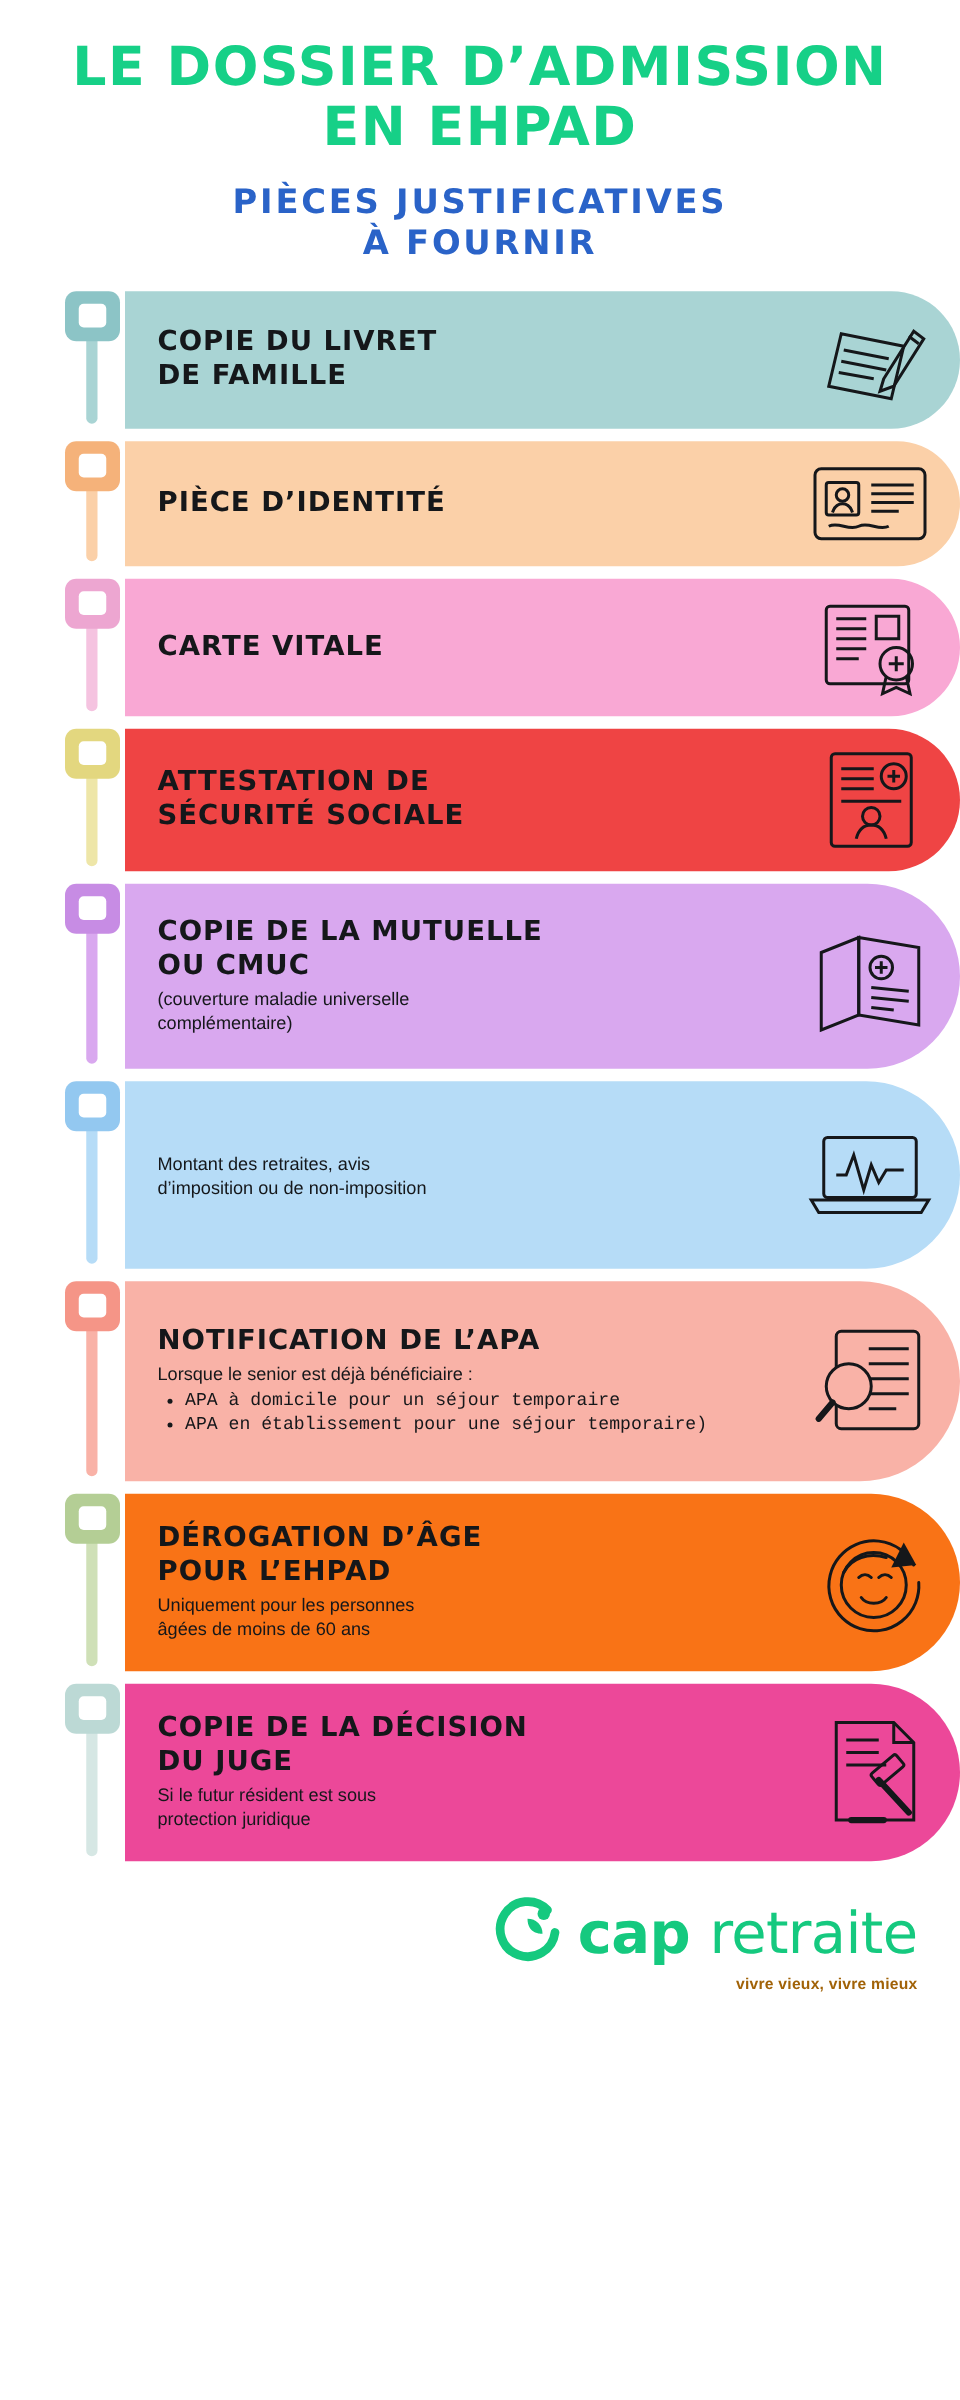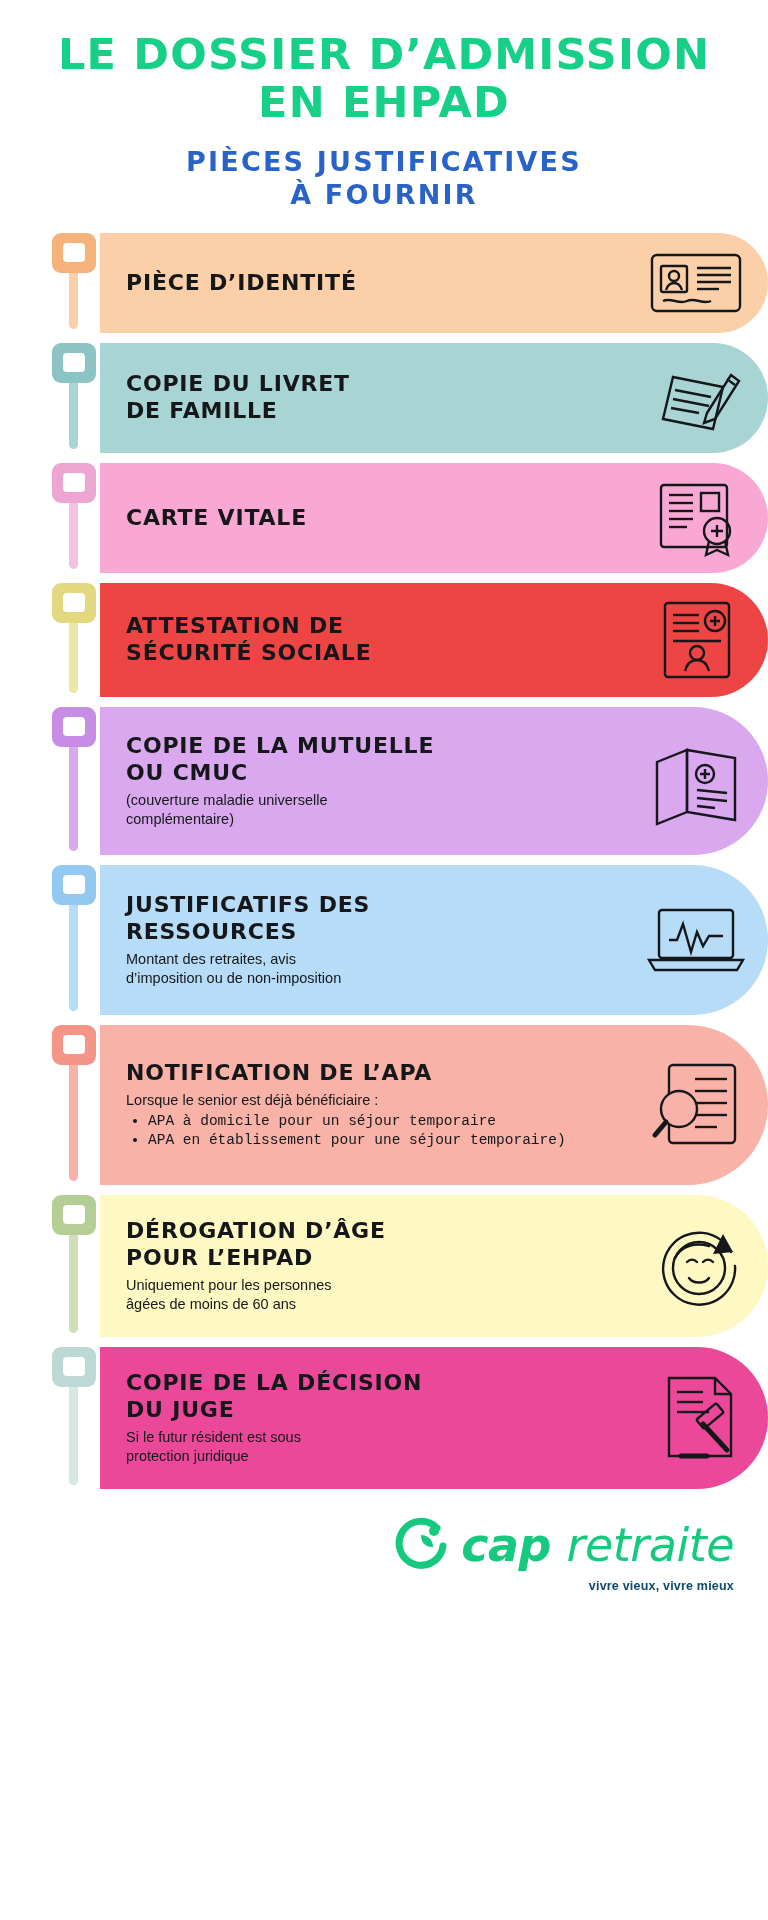--- a/index.html
+++ b/index.html
@@ -157,38 +157,37 @@
     margin-top: 26px;
     padding-right: 34px;
     display: flex;
     align-items: flex-end;
     justify-content: flex-end;
   }
   .logo-wrap {
     display: flex;
     align-items: center;
     gap: 12px;
-    font-style: italic;
   }
   .logo-text {
     font-size: 46px;
     font-weight: bold;
     color: #15c97f;
     letter-spacing: -0.5px;
     font-family: "DejaVu Sans", sans-serif;
   }
   .logo-text .light {
     font-weight: normal;
   }
   .tagline {
     margin-top: 4px;
     text-align: right;
     font-size: 12.5px;
     font-weight: bold;
-    color: #0c4a6e;
+    color: #a16207;
     letter-spacing: 0.2px;
   }
   .footer-col {
     display: flex;
     flex-direction: column;
     align-items: flex-end;
   }
 </style>
 </head>
 <body>
@@ -200,20 +199,45 @@
       <span>LE DOSSIER D’ADMISSION</span>
       <span class="line2">EN EHPAD</span>
     </div>
     <div class="subtitle">
       <span>PIÈCES JUSTIFICATIVES</span>
       <span class="sline2">À FOURNIR</span>
     </div>
   </div>
 
   <div class="list">
+
+    <div class="row">
+      <div class="pin">
+        <div class="stem" style="background:#a9d4d4"></div>
+        <div class="head" style="background:#8cc4c6"></div>
+      </div>
+      <div class="card" style="background:#a9d4d4;min-height:100px">
+        <div class="card-text">
+          <div class="card-title">
+            <span>COPIE DU LIVRET</span><br>
+            <span>DE FAMILLE</span>
+          </div>
+        </div>
+        <div class="icon">
+          <svg width="96" height="82" viewBox="0 0 96 82" fill="none" stroke="#15171a" stroke-width="2.4">
+            <path d="M14 62 L24 20 L74 30 L64 72 Z"></path>
+            <line x1="26" y1="33" x2="62" y2="40"></line>
+            <line x1="24" y1="42" x2="60" y2="49"></line>
+            <line x1="22" y1="51" x2="50" y2="56"></line>
+            <path d="M58 56 L82 18 L90 24 L66 62 L55 66 Z"></path>
+            <line x1="78" y1="22" x2="86" y2="28"></line>
+          </svg>
+        </div>
+      </div>
+    </div>
 
     <div class="row">
       <div class="pin">
         <div class="stem" style="background:#fbd0a8"></div>
         <div class="head" style="background:#f5b27a"></div>
       </div>
       <div class="card" style="background:#fbd0a8">
         <div class="card-text">
           <div class="card-title">PIÈCE D’IDENTITÉ</div>
         </div>
@@ -221,45 +245,20 @@
           <svg width="100" height="72" viewBox="0 0 100 72" fill="none" stroke="#15171a" stroke-width="2.4">
             <rect x="5" y="8" width="88" height="56" rx="5"></rect>
             <rect x="14" y="19" width="26" height="26" rx="2"></rect>
             <circle cx="27" cy="29" r="5"></circle>
             <path d="M19 43c1.6-5 5-7 8-7s6.4 2 8 7"></path>
             <line x1="50" y1="21" x2="84" y2="21"></line>
             <line x1="50" y1="28" x2="84" y2="28"></line>
             <line x1="50" y1="35" x2="84" y2="35"></line>
             <line x1="50" y1="42" x2="72" y2="42"></line>
             <path d="M16 54c8-4 16 4 24 0s16 4 24 0"></path>
-          </svg>
-        </div>
-      </div>
-    </div>
-
-    <div class="row">
-      <div class="pin">
-        <div class="stem" style="background:#a9d4d4"></div>
-        <div class="head" style="background:#8cc4c6"></div>
-      </div>
-      <div class="card" style="background:#a9d4d4;min-height:100px">
-        <div class="card-text">
-          <div class="card-title">
-            <span>COPIE DU LIVRET</span><br>
-            <span>DE FAMILLE</span>
-          </div>
-        </div>
-        <div class="icon">
-          <svg width="96" height="82" viewBox="0 0 96 82" fill="none" stroke="#15171a" stroke-width="2.4">
-            <path d="M14 62 L24 20 L74 30 L64 72 Z"></path>
-            <line x1="26" y1="33" x2="62" y2="40"></line>
-            <line x1="24" y1="42" x2="60" y2="49"></line>
-            <line x1="22" y1="51" x2="50" y2="56"></line>
-            <path d="M58 56 L82 18 L90 24 L66 62 L55 66 Z"></path>
-            <line x1="78" y1="22" x2="86" y2="28"></line>
           </svg>
         </div>
       </div>
     </div>
 
     <div class="row">
       <div class="pin">
         <div class="stem" style="background:#f5c3e0"></div>
         <div class="head" style="background:#eda6d1"></div>
       </div>
@@ -342,24 +341,20 @@
       </div>
     </div>
 
     <div class="row">
       <div class="pin">
         <div class="stem" style="background:#b6dcf7"></div>
         <div class="head" style="background:#93c8f0"></div>
       </div>
       <div class="card" style="background:#b6dcf7;min-height:150px">
         <div class="card-text">
-          <div class="card-title">
-            <span>JUSTIFICATIFS DES</span><br>
-            <span>RESSOURCES</span>
-          </div>
           <div class="card-sub">
             <span class="b">Montant des retraites, avis</span>
             <span class="b">d’imposition ou de non-imposition</span>
           </div>
         </div>
         <div class="icon">
           <svg width="108" height="76" viewBox="0 0 108 76" fill="none" stroke="#15171a" stroke-width="2.4">
             <rect x="16" y="8" width="74" height="48" rx="3"></rect>
             <path d="M6 58h94l-6 10H12z"></path>
             <path d="M26 38 L34 38 L40 22 L48 50 L54 30 L60 44 L66 34 L80 34"></path>
@@ -397,21 +392,21 @@
           </svg>
         </div>
       </div>
     </div>
 
     <div class="row">
       <div class="pin">
         <div class="stem" style="background:#cfe0b7"></div>
         <div class="head" style="background:#b4ce95"></div>
       </div>
-      <div class="card" style="background:#fef9c3;min-height:142px">
+      <div class="card" style="background:#f97316;min-height:142px">
         <div class="card-text">
           <div class="card-title">
             <span>DÉROGATION D’ÂGE</span><br>
             <span>POUR L’EHPAD</span>
           </div>
           <div class="card-sub">
             <span class="b">Uniquement pour les personnes</span>
             <span class="b">âgées de moins de 60 ans</span>
           </div>
         </div>

